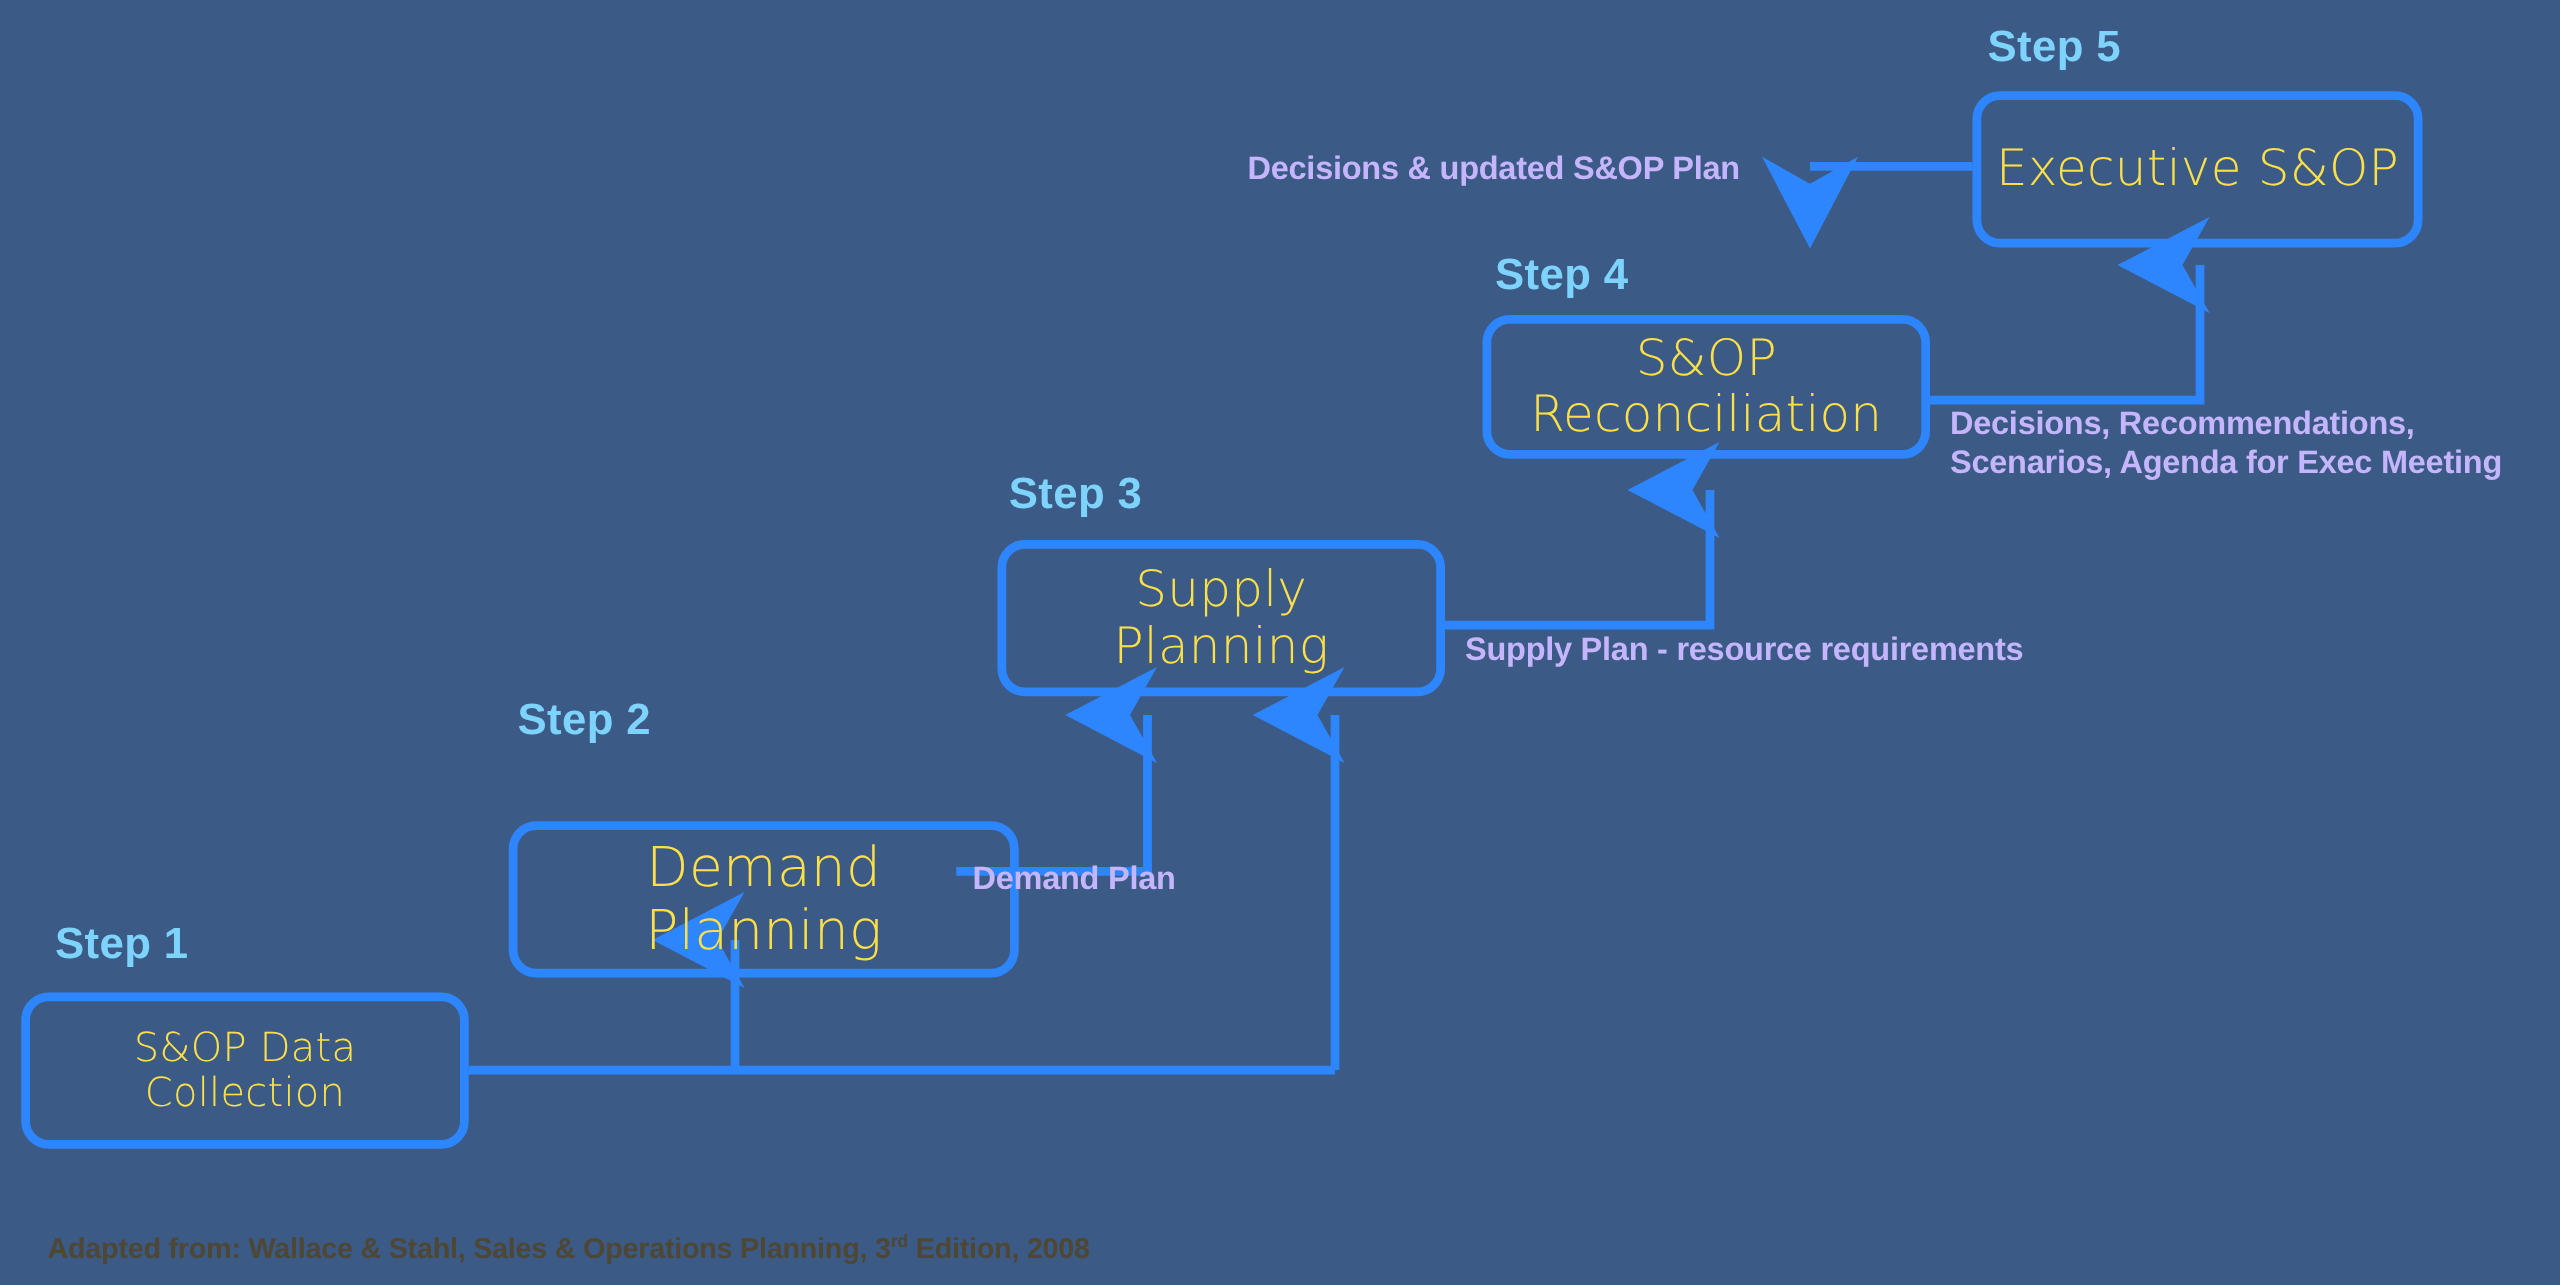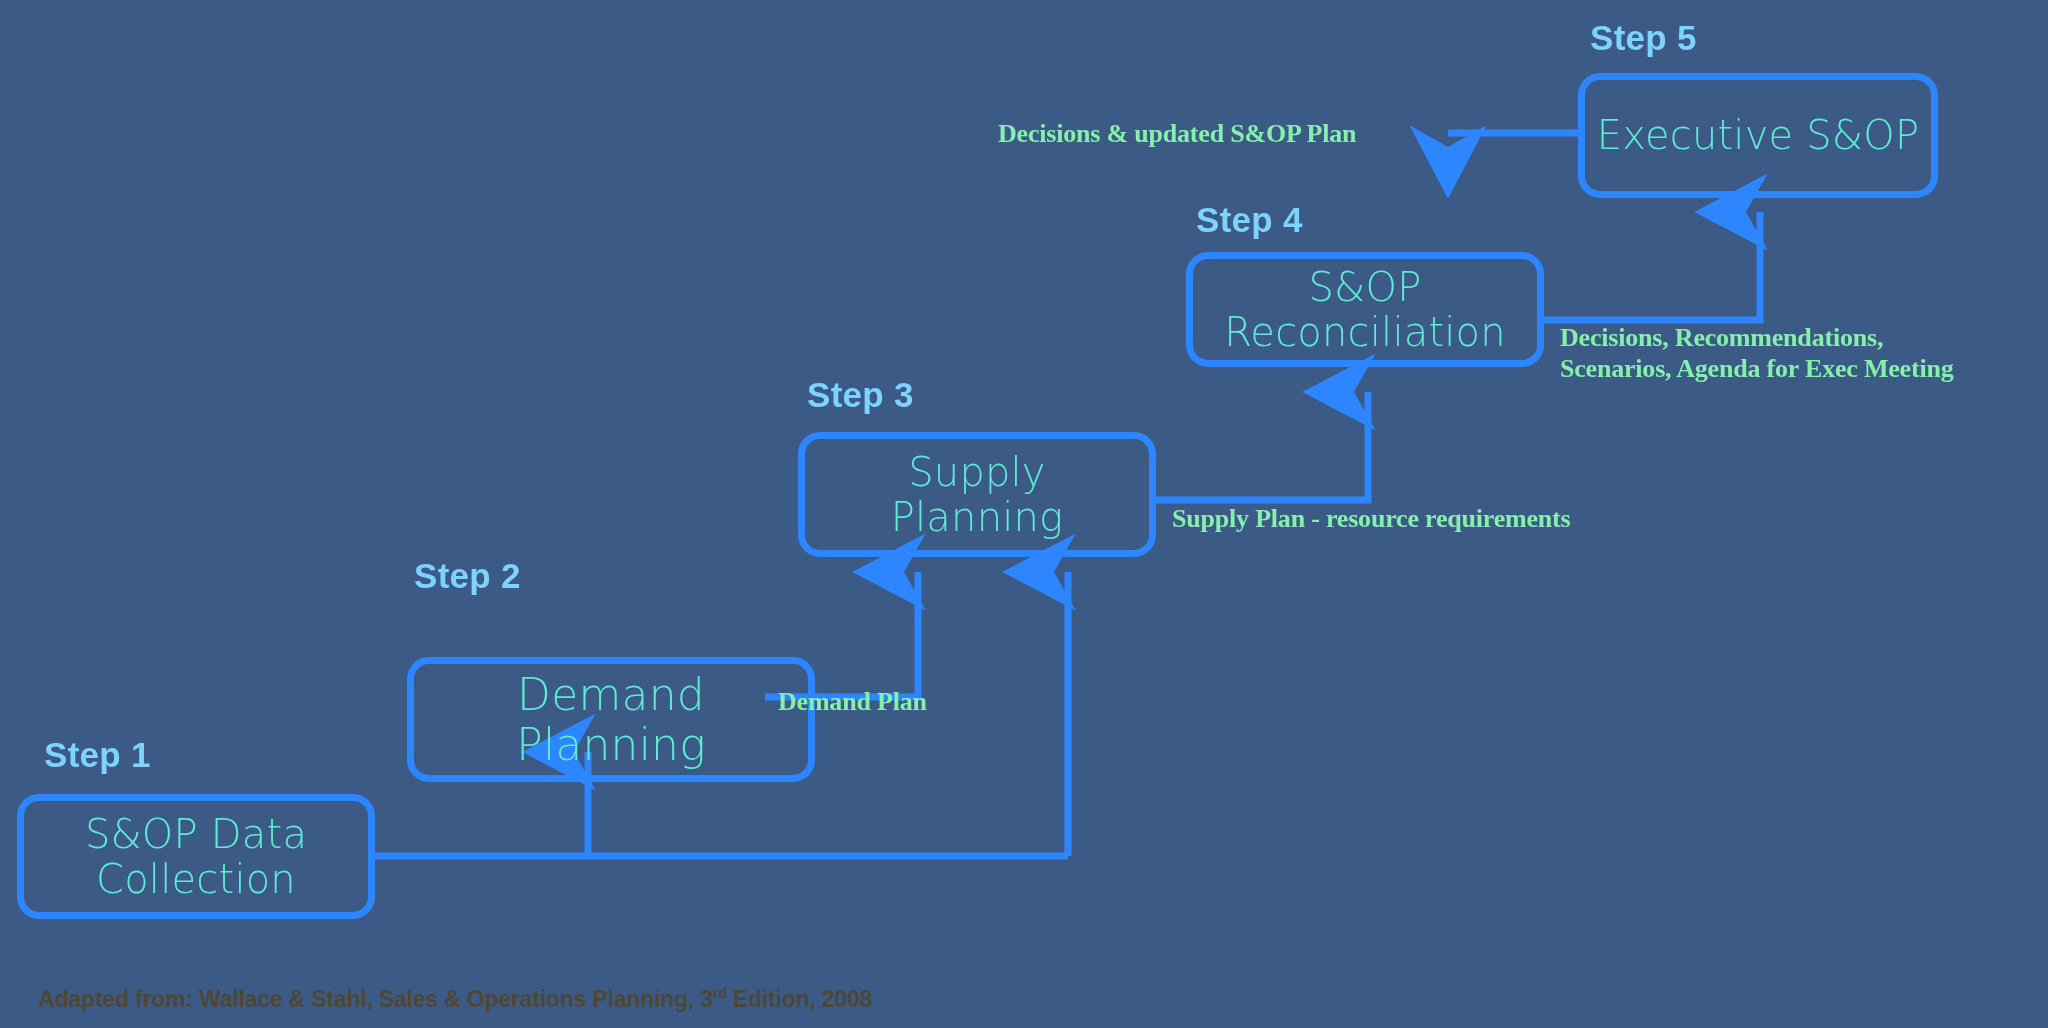--- a/index.html
+++ b/index.html
@@ -27,39 +27,39 @@
   .process-box {
     position: absolute;
     box-sizing: border-box;
     border: 7px solid #2e86ff;
     border-radius: 22px;
     background: transparent;
     display: flex;
     align-items: center;
     justify-content: center;
     text-align: center;
-    color: #5eead4;
+    color: #fde047;
     font-family: "DejaVu Sans", sans-serif;
     font-weight: 300;
     letter-spacing: 0.2px;
     line-height: 1.12;
   }
   .step-label {
     position: absolute;
     color: #7dd3fc;
     font-family: "Liberation Sans", sans-serif;
     font-weight: bold;
     font-size: 35px;
     letter-spacing: 0.3px;
     white-space: nowrap;
   }
   .edge-label {
     position: absolute;
-    color: #86efac;
-    font-family: Liberation Serif, serif;
+    color: #c4b5fd;
+    font-family: Liberation Sans, sans-serif;
     font-weight: 600;
     font-size: 26px;
     line-height: 1.18;
     white-space: pre-line;
     letter-spacing: -0.2px;
   }
   .footnote {
     position: absolute;
     color: #4e4734;
     font-family: "Liberation Sans", sans-serif;
@@ -100,21 +100,21 @@
 
       <path d="M1155 500 L1368 500 L1368 392" marker-end="url(#arrowUp)"></path>
 
       <path d="M1543 320 L1760 320 L1760 212" marker-end="url(#arrowUp)"></path>
 
       <path d="M1578 133 L1448 133" marker-end="url(#arrowLeft)"></path>
     </g>
   </svg>
 
   <div class="step-label" style="left:44px; top:735px;">Step 1</div>
-  <div class="process-box" style="left:17px; top:794px; width:358px; height:125px; font-size:40px;">
+  <div class="process-box" style="left:17px; top:794px; width:358px; height:125px; font-size:32px;">
     <div>
       <span class="box-text">S&amp;OP Data</span>
       <span class="box-text">Collection</span>
     </div>
   </div>
 
   <div class="step-label" style="left:414px; top:556px;">Step 2</div>
   <div class="process-box" style="left:407px; top:613px; width:408px; height:125px; font-size:44px;margin-top:44px;">
     <div>
       <span class="box-text">Demand</span>

